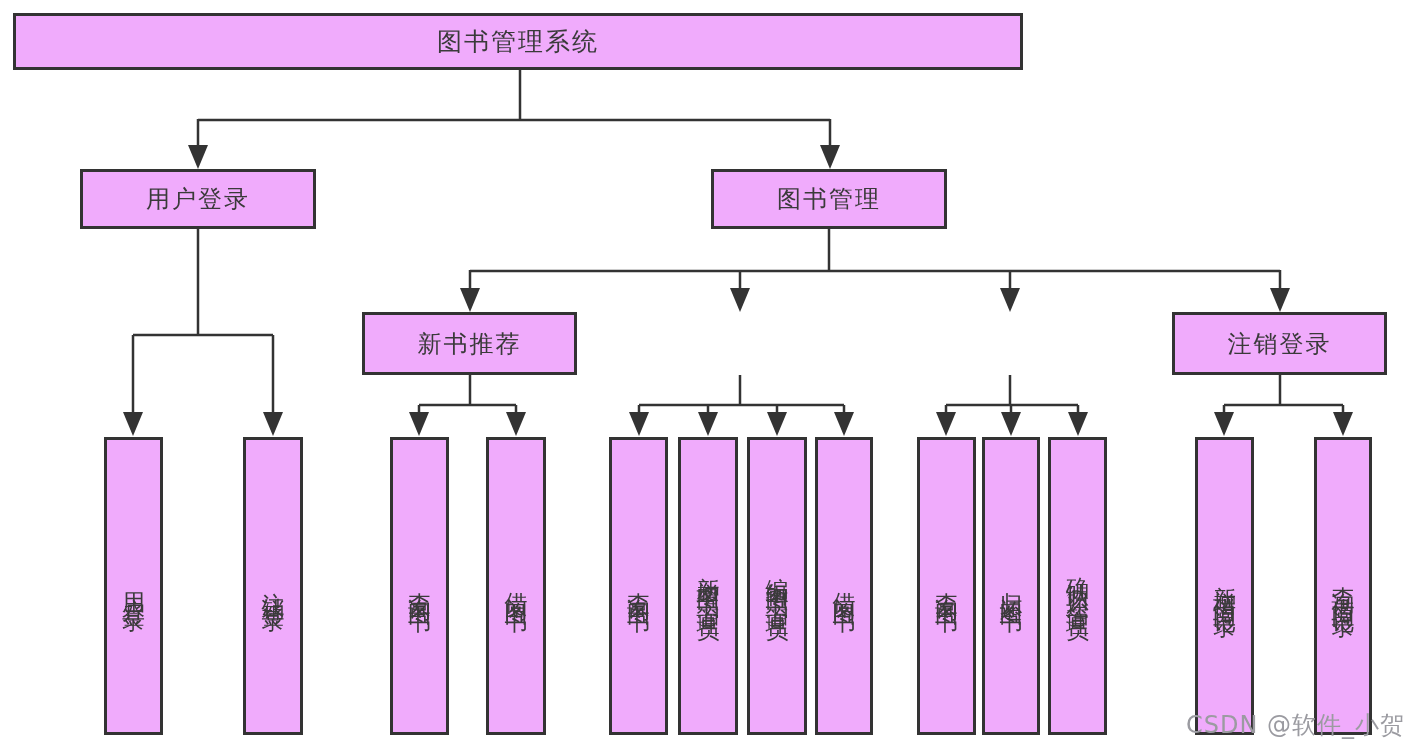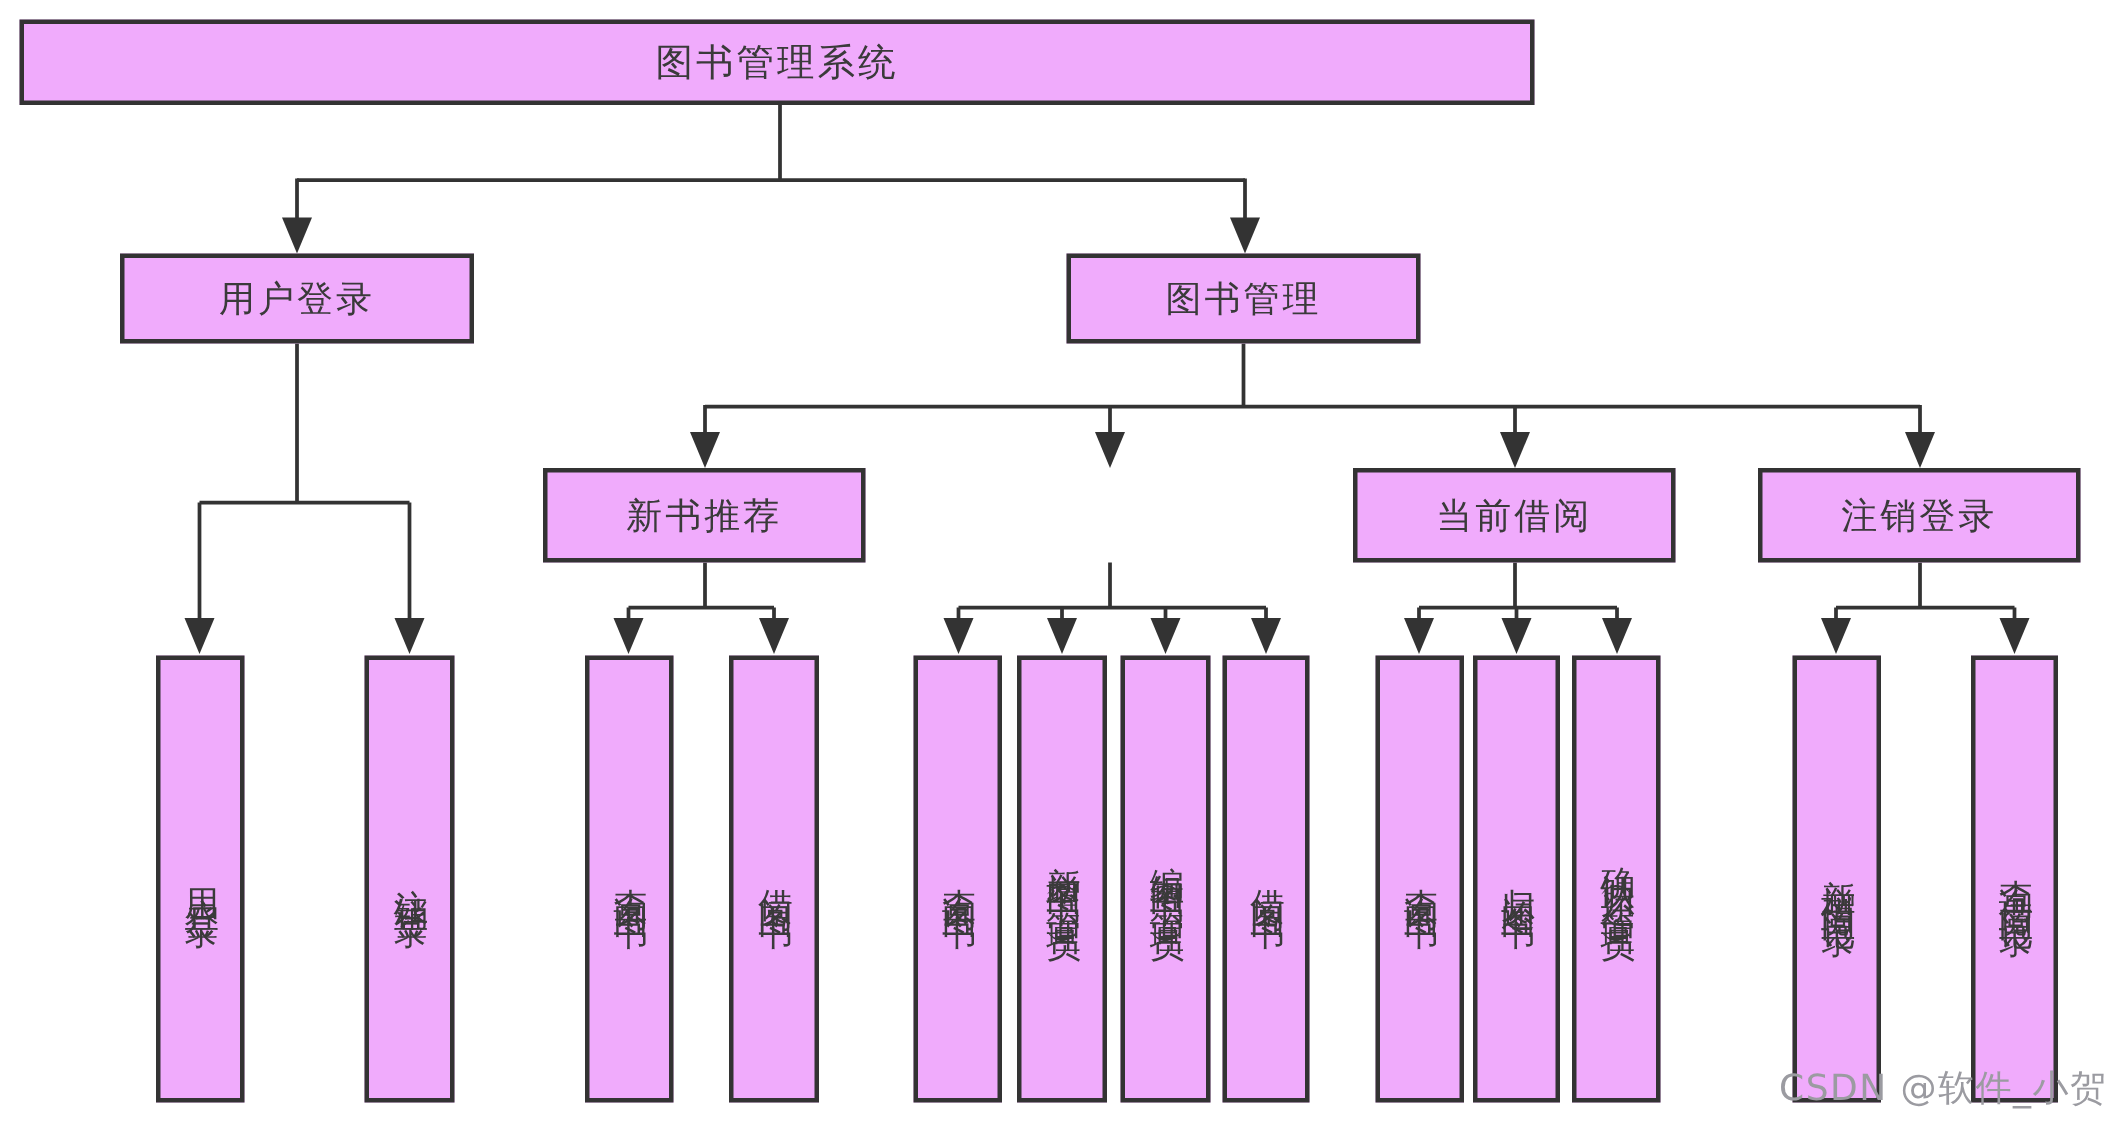--- a/index.html
+++ b/index.html
@@ -110,23 +110,20 @@
   <div class="box" style="left:80px;top:169px;width:236px;height:60px">
     <span class="hlabel">用户登录</span>
   </div>
   <div class="box" style="left:711px;top:169px;width:236px;height:60px">
     <span class="hlabel">图书管理</span>
   </div>
 
   <div class="box" style="left:362px;top:312px;width:215px;height:63px">
     <span class="hlabel">新书推荐</span>
   </div>
-  <div class="box" style="left:902px;top:312px;width:215px;height:63px">
-    <span class="hlabel">当前借阅</span>
-  </div>
   <div class="box" style="left:1172px;top:312px;width:215px;height:63px">
     <span class="hlabel">注销登录</span>
   </div>
 
   <div class="box" style="left:104px;top:437px;width:59px;height:298px">
     <span class="vlabel">用户登录</span>
   </div>
   <div class="box" style="left:243px;top:437px;width:60px;height:298px">
     <span class="vlabel">注销登录</span>
   </div>

